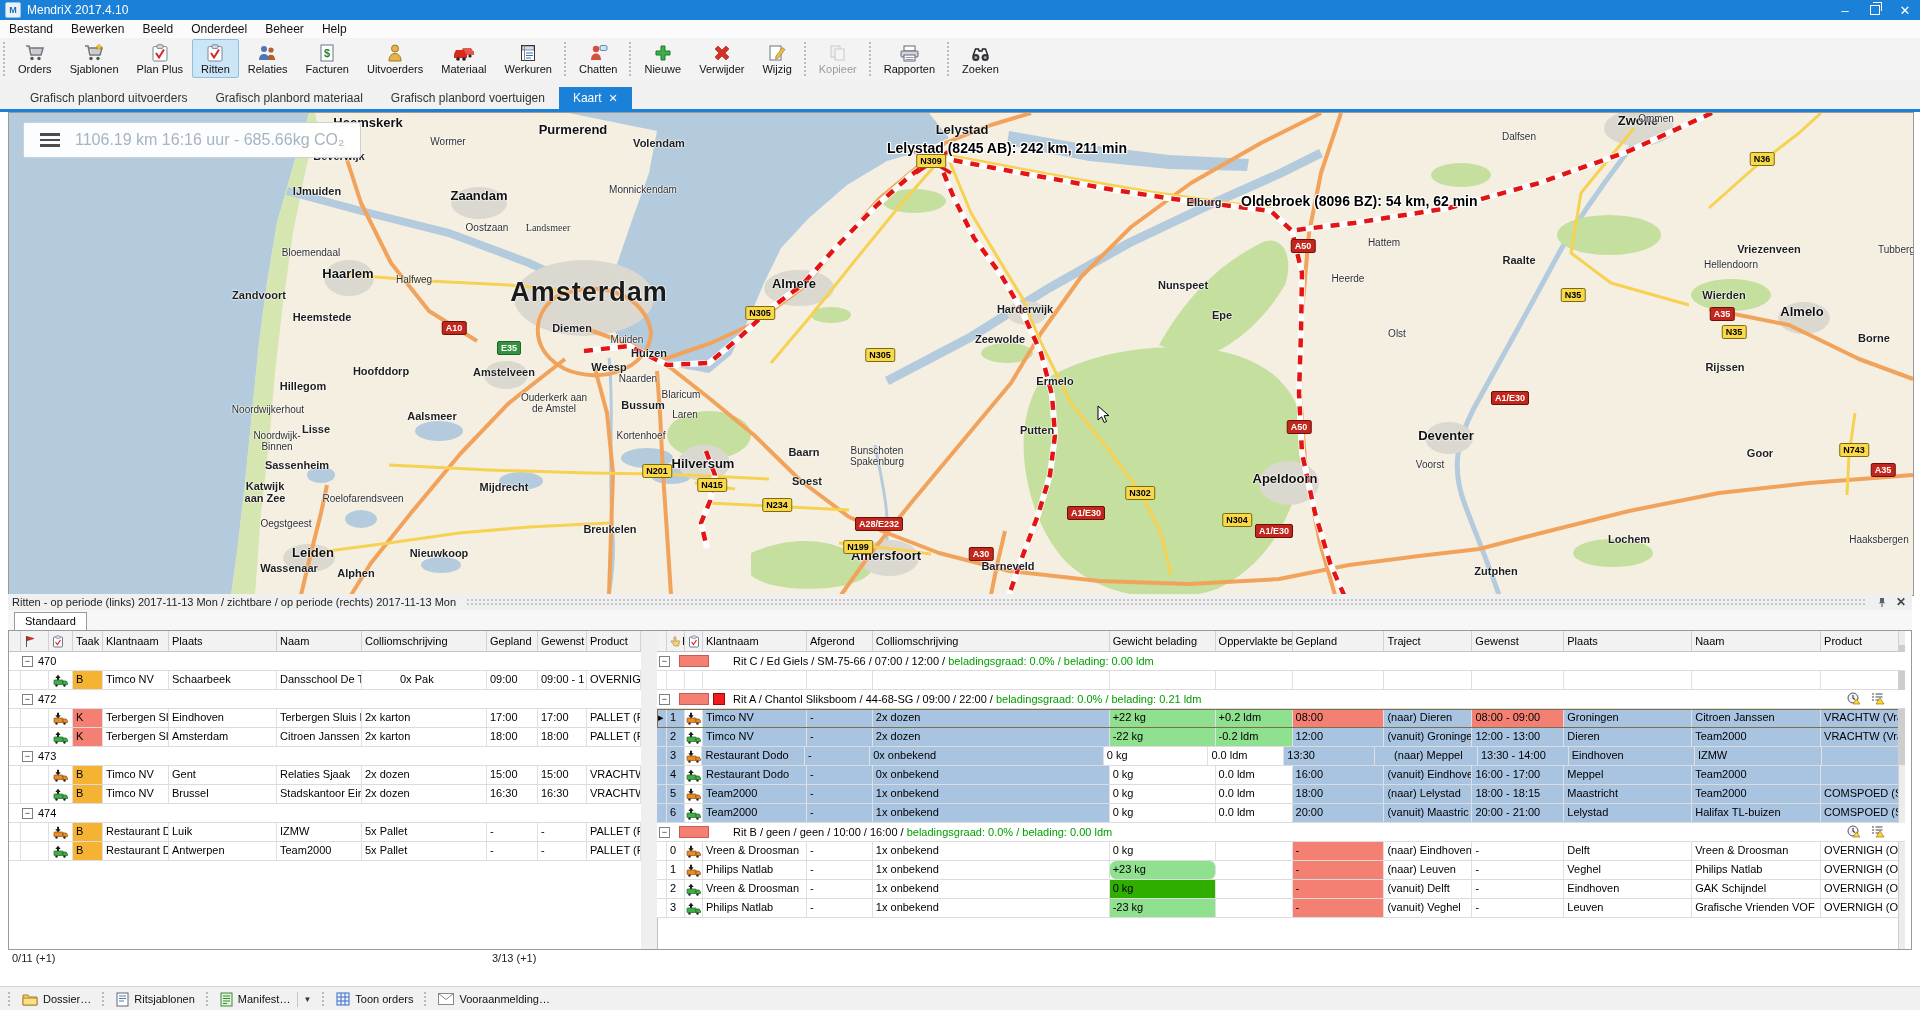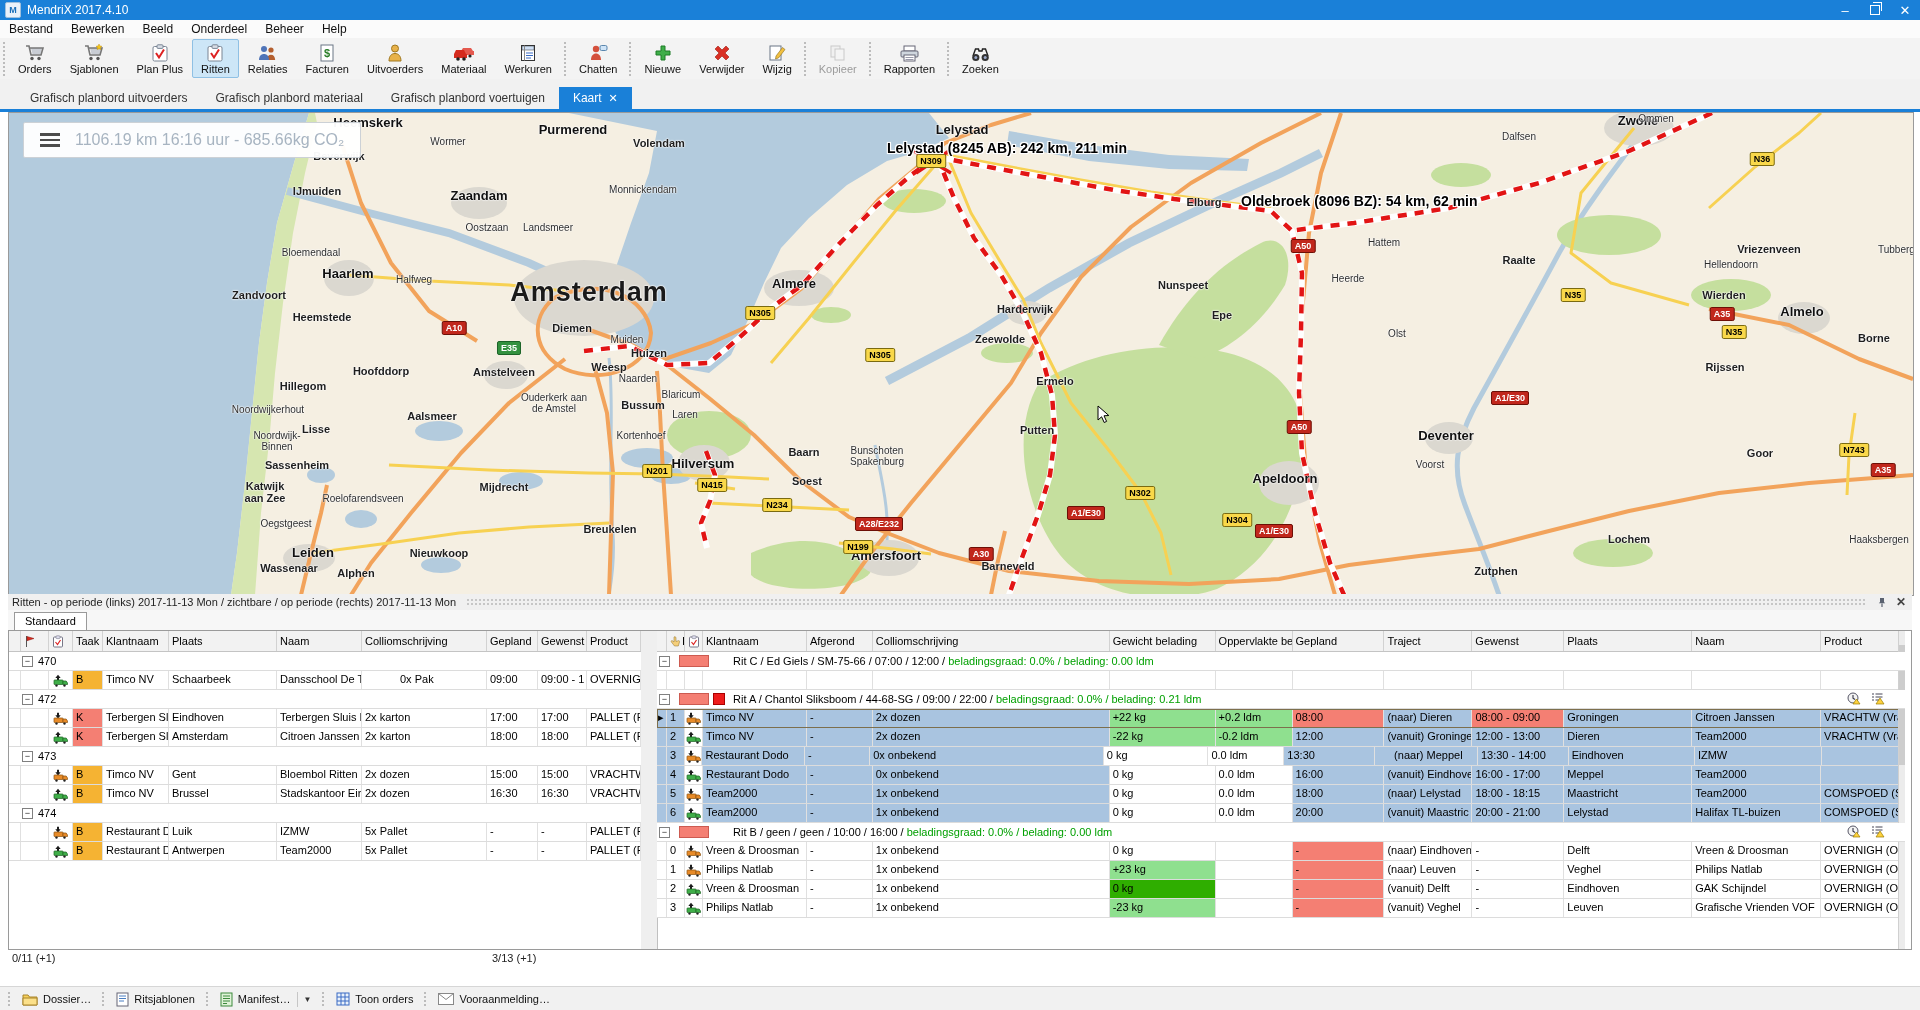--- a/index.html
+++ b/index.html
@@ -450,21 +450,21 @@
     <div class="maplabels" id="maplabels">
         <div class="city l" style="left: 359px; top: 10px;">Heemskerk</div>
         <div class="city l" style="left: 564px; top: 17px;">Purmerend</div>
         <div class="city s" style="left: 439px; top: 29px;">Wormer</div>
         <div class="city b" style="left: 650px; top: 31px;">Volendam</div>
         <div class="city b" style="left: 330px; top: 44px;">Beverwijk</div>
         <div class="city l" style="left: 470px; top: 83px;">Zaandam</div>
         <div class="city s" style="left: 634px; top: 77px;">Monnickendam</div>
         <div class="city b" style="left: 308px; top: 79px;">IJmuiden</div>
         <div class="city s" style="left: 478px; top: 115px;">Oostzaan</div>
-        <div class="city s" style="left: 539px; top: 115px;">Landsmeer</div>
+        <div class="city s" style="left: 539px; top: 115px; font-family: Liberation Serif, serif;">Landsmeer</div>
         <div class="city s" style="left: 302px; top: 140px;">Bloemendaal</div>
         <div class="city l" style="left: 339px; top: 161px;">Haarlem</div>
         <div class="city s" style="left: 405px; top: 167px;">Halfweg</div>
         <div class="city xl" style="left: 580px; top: 179px;">Amsterdam</div>
         <div class="city b" style="left: 250px; top: 183px;">Zandvoort</div>
         <div class="city b" style="left: 313px; top: 205px;">Heemstede</div>
         <div class="city b" style="left: 563px; top: 216px;">Diemen</div>
         <div class="city s" style="left: 618px; top: 227px;">Muiden</div>
         <div class="city b" style="left: 600px; top: 255px;">Weesp</div>
         <div class="city b" style="left: 640px; top: 241px;">Huizen</div>
@@ -709,21 +709,21 @@
                 <rect x="1" y="6" width="9" height="4.5" rx=".5" fill="#e88b28" stroke="#8a5210" stroke-width=".7"></rect>
                 <path d="M10 7h3.2l1.3 2v1.5H10z" fill="#e88b28" stroke="#8a5210" stroke-width=".7"></path>
                 <circle cx="3.5" cy="11.6" r="1.2" fill="#222"></circle>
                 <circle cx="11.5" cy="11.6" r="1.2" fill="#222"></circle>
               </svg>
             </span>
           </div>
           <div class="gcell bg-orange" style="width: 30px;">B</div>
           <div class="gcell" style="width: 66px;">Timco NV</div>
           <div class="gcell" style="width: 108px;">Gent</div>
-          <div class="gcell" style="width: 85px;">Bloembol Ritten</div>
+          <div class="gcell" style="width: 85px;">Relaties Sjaak</div>
           <div class="gcell" style="width: 125px;">2x dozen</div>
           <div class="gcell" style="width: 51px;">15:00</div>
           <div class="gcell" style="width: 49px;">15:00</div>
           <div class="gcell" style="width: 54px;">VRACHTW</div>
         </div>
         <div class="grow">
           <div class="gcell" style="width: 12px;"></div>
           <div class="gcell" style="width: 28px;"></div>
           <div class="gcell icon" style="width: 24px;">
             <span style="display: inline-flex;">
@@ -1090,21 +1090,21 @@
                 <rect x="1" y="6" width="9" height="4.5" rx=".5" fill="#e88b28" stroke="#8a5210" stroke-width=".7"></rect>
                 <path d="M10 7h3.2l1.3 2v1.5H10z" fill="#e88b28" stroke="#8a5210" stroke-width=".7"></path>
                 <circle cx="3.5" cy="11.6" r="1.2" fill="#222"></circle>
                 <circle cx="11.5" cy="11.6" r="1.2" fill="#222"></circle>
               </svg>
             </span>
           </div>
           <div class="gcell" style="width: 104px;">Philips Natlab</div>
           <div class="gcell" style="width: 66px;">-</div>
           <div class="gcell" style="width: 237px;">1x onbekend</div>
-          <div class="gcell bg-light" style="width: 106px;">+23 kg</div>
+          <div class="gcell bg-light" style="width: 106px; border-radius: 6px;">+23 kg</div>
           <div class="gcell bg-white" style="width: 77px;"></div>
           <div class="gcell bg-red" style="width: 92px;">-</div>
           <div class="gcell" style="width: 88px;">(naar) Leuven</div>
           <div class="gcell" style="width: 92px;">-</div>
           <div class="gcell" style="width: 128px;">Veghel</div>
           <div class="gcell" style="width: 129px;">Philips Natlab</div>
           <div class="gcell" style="width: 84px;">OVERNIGH (Overn</div>
         </div>
         <div class="grow">
           <div class="gcell" style="width: 10px; padding-left: 1px;"></div>

